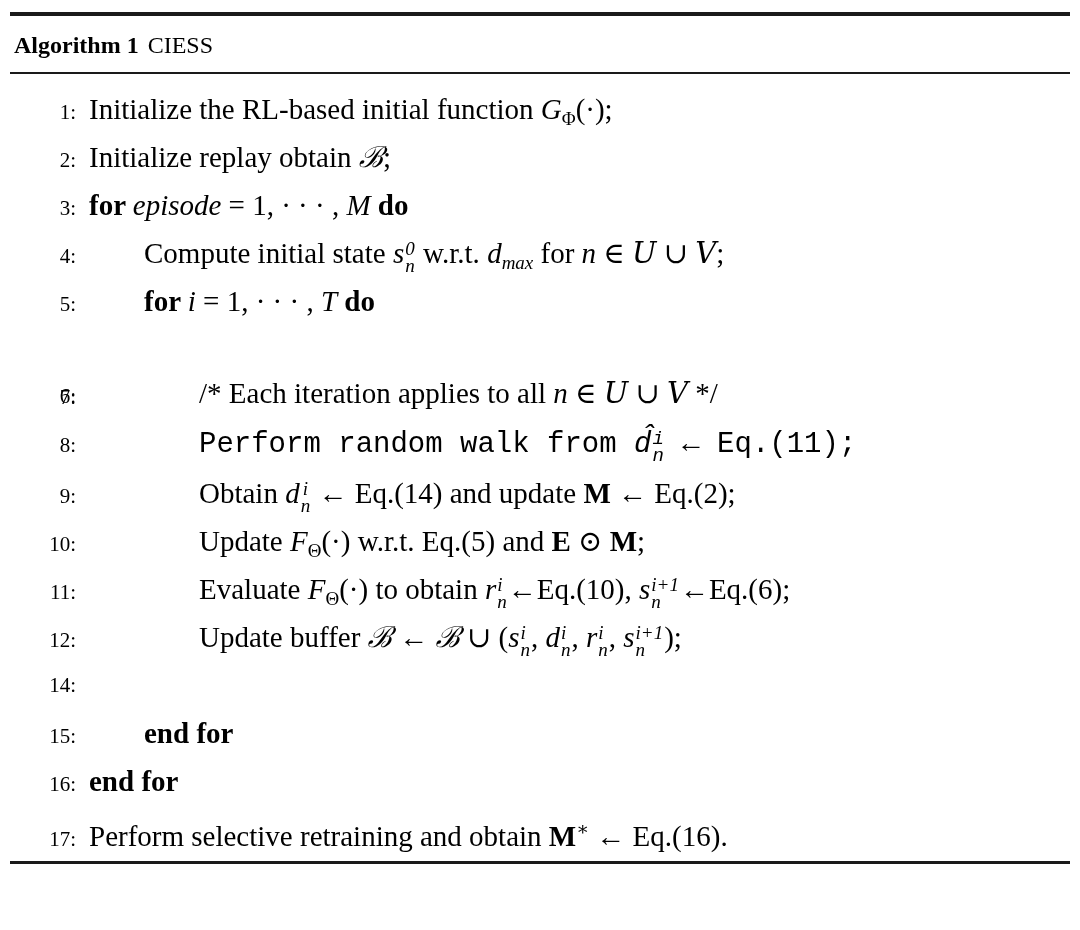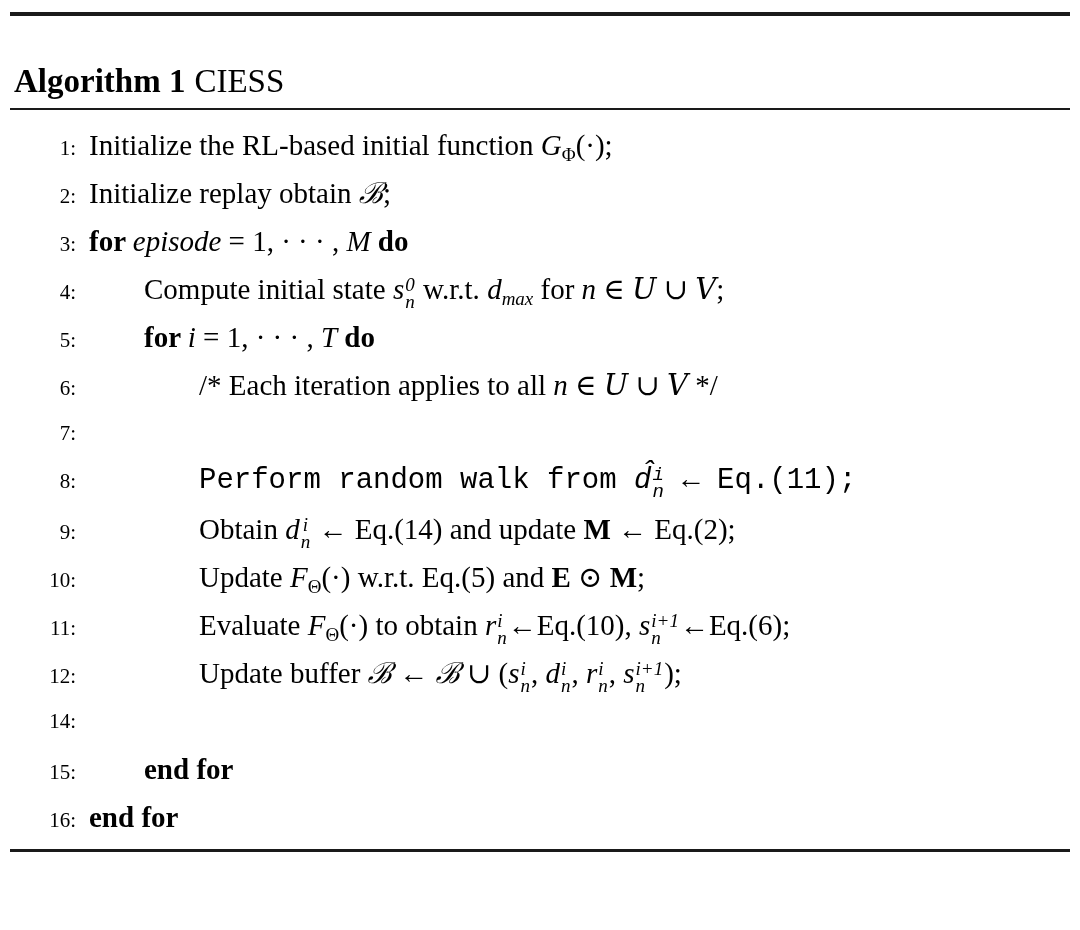--- a/index.html
+++ b/index.html
@@ -17,23 +17,22 @@
     color: #000000;
     font-family: "Liberation Serif", "DejaVu Serif", "DejaVu Sans", serif;
     font-size: 29px;
   }
   .rule { background: #1a1a1a; width: 100%; }
   .rule.top { height: 4px; margin-top: 12px; }
   .rule.mid { height: 2px; }
   .rule.bot { height: 3px; margin-top: 8px; }
   .algo-header {
     padding: 8px 0 6px 4px;
-    font-size: 33px;
+    font-size: 24px;
     line-height: 42px;
-    margin-top: 36px;
   }
   .algo-label { font-weight: bold; }
   .algo-title { margin-left: 9px; }
   .algo-body {
     padding-top: 11px;
   }
   .row {
     display: flex;
     align-items: baseline;
     height: 48px;
@@ -94,21 +93,21 @@
       <div class="row">
         <span class="num">4:</span>
         <span class="content" style="padding-left: 55px;"><span>Compute initial state </span><span class="i">s</span><span class="ss"><span class="up">0</span><span class="dn">n</span></span><span> w.r.t. </span><span class="i">d</span><span class="sb i">max</span><span> for </span><span class="i">n</span><span> ∈ </span><span class="cal">U</span><span> ∪ </span><span class="cal">V</span><span>;</span></span>
       </div>
       <div class="row">
         <span class="num">5:</span>
         <span class="content" style="padding-left: 55px;"><span class="b">for </span><span class="i">i</span><span> = 1, · · · , </span><span class="i">T</span><span class="b"> do</span></span>
       </div>
       <div class="row">
         <span class="num">6:</span>
-        <span class="content" style="padding-left: 110px;"><span>/* Each iteration applies to all </span><span class="i">n</span><span> ∈ </span><span class="cal">U</span><span> ∪ </span><span class="cal">V</span><span> */</span></span>
+        <span class="content" style="padding-left: 110px; margin-top: 44px;"><span>/* Each iteration applies to all </span><span class="i">n</span><span> ∈ </span><span class="cal">U</span><span> ∪ </span><span class="cal">V</span><span> */</span></span>
       </div>
       <div class="row">
         <span class="num">7:</span>
       </div>
       <div class="row">
         <span class="num">8:</span>
         <span class="content" style="padding-left: 110px; font-family: Liberation Mono, monospace;"><span>Perform random walk from </span><span class="i">d̂</span><span class="ss"><span class="up">i</span><span class="dn">n</span></span><span> ← Eq.(11);</span></span>
       </div>
       <div class="row">
         <span class="num">9:</span>
@@ -130,15 +129,19 @@
         <span class="num">14:</span>
       </div>
       <div class="row">
         <span class="num">15:</span>
         <span class="content" style="padding-left: 55px;"><span class="b">end for</span></span>
       </div>
       <div class="row">
         <span class="num">16:</span>
         <span class="content" style="padding-left: 0px;"><span class="b">end for</span></span>
       </div>
+      <div class="row">
+        <span class="num">17:</span>
+        <span class="content" style="padding-left: 0px;"><span>Perform selective retraining and obtain </span><span class="bf">M</span><span class="sp">∗</span><span> ← Eq.(16).</span></span>
+      </div>
     </div>
   <div class="rule bot"></div>
 </div>
 
 </body></html>

